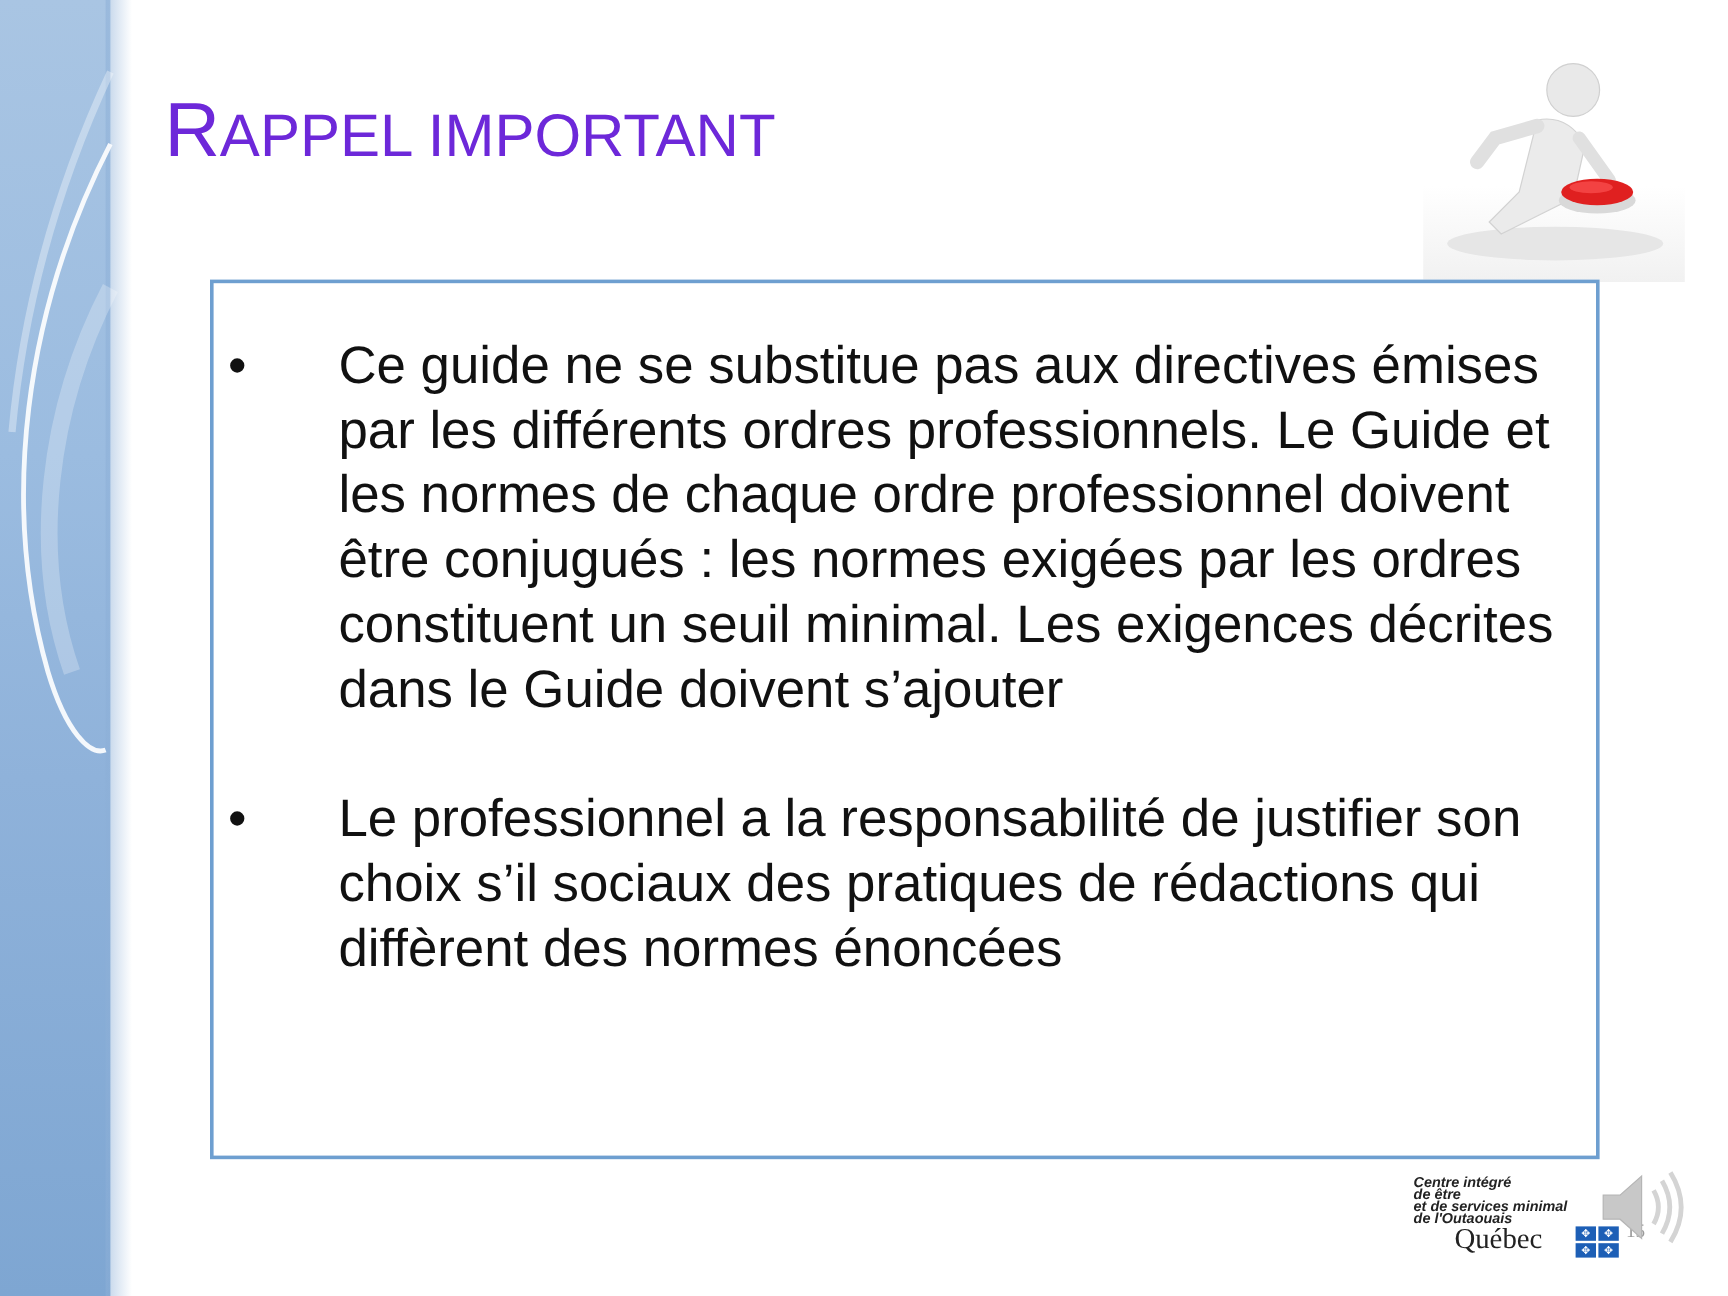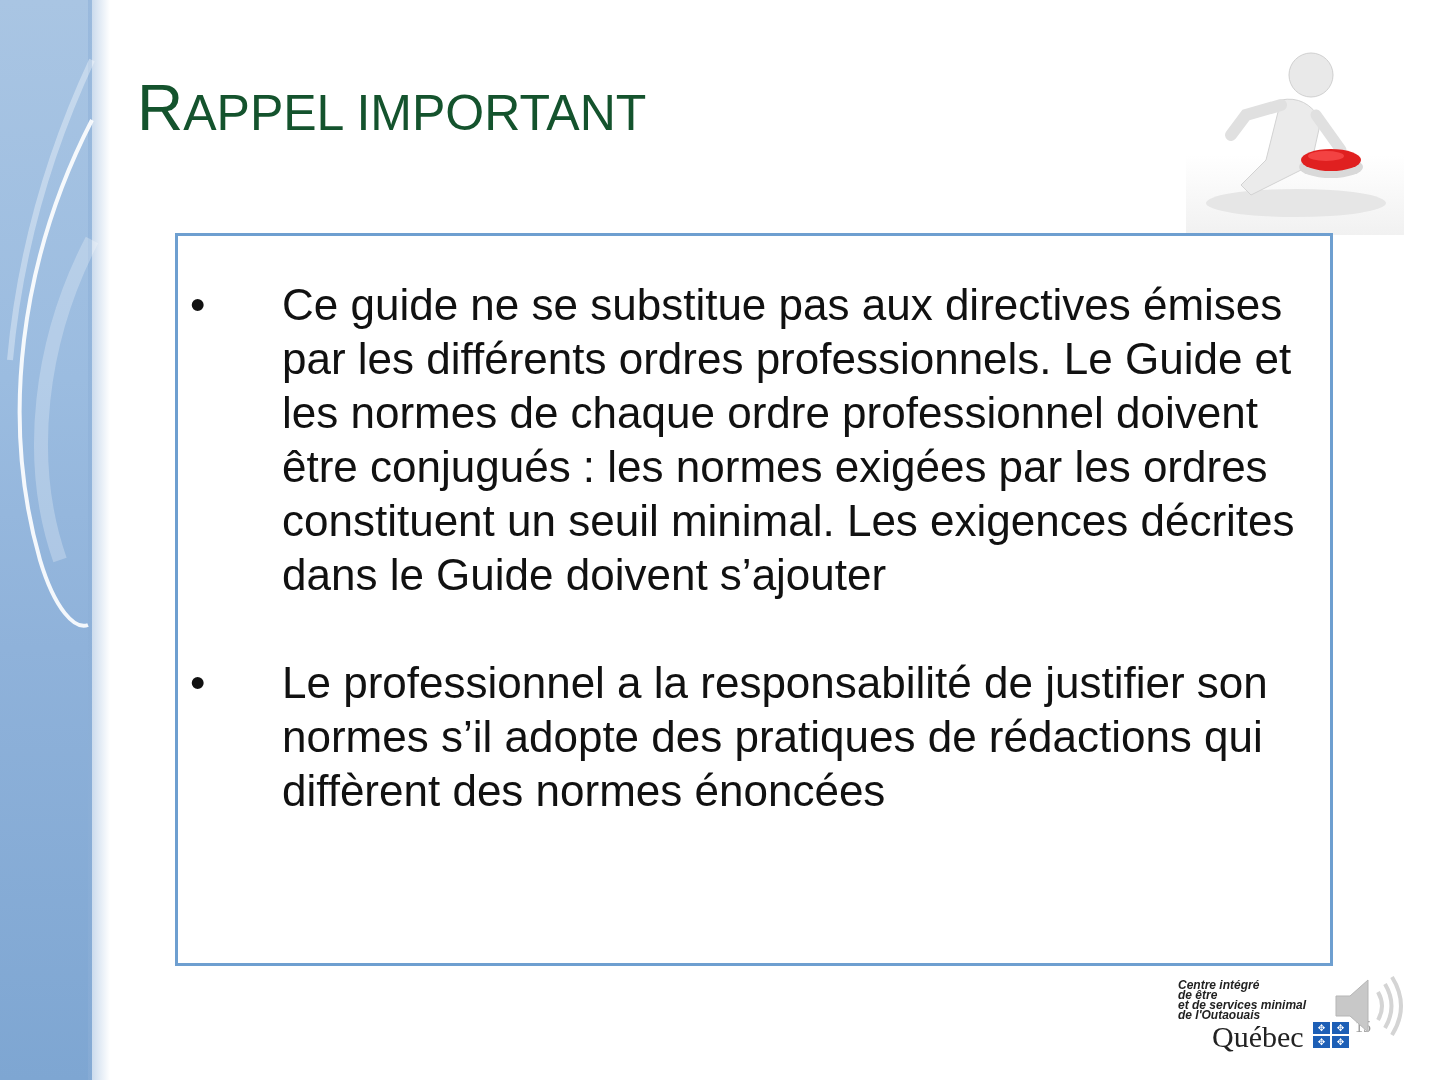--- a/index.html
+++ b/index.html
@@ -2,31 +2,31 @@
 <html><head>
 <meta charset="utf-8">
 <style>
   html, body { margin:0; padding:0; }
   body { width:1440px; height:1080px; position:relative; overflow:hidden; background:#ffffff; font-family:"Liberation Sans", sans-serif; }
   .side-band { position:absolute; left:0; top:0; width:92px; height:1080px;
     background: linear-gradient(180deg, #a9c5e3 0%, #9bbce0 35%, #8fb2da 60%, #7ea6d2 100%); }
   .side-shadow { position:absolute; left:88px; top:0; width:22px; height:1080px;
     background: linear-gradient(90deg, rgba(140,175,215,0.55), rgba(255,255,255,0)); }
   .swoosh { position:absolute; left:0; top:0; width:110px; height:1080px; }
-  .title { position:absolute; left:137px; top:68px; font-size:64px; color:#14532d; letter-spacing:0px; line-height:80px; font-family:"Liberation Sans", sans-serif; }
+  .title { position:absolute; left:137px; top:68px; font-size:64px; color:#6d28d9; letter-spacing:0px; line-height:80px; font-family:"Liberation Sans", sans-serif; }
   .title .big { font-size:64px; }
   .title .small { font-size:50px; }
   .content-box { position:absolute; left:175px; top:233px; width:1158px; height:733px; border:3px solid #6e9fd0; box-sizing:border-box; background:#ffffff; }
   .bullets { position:absolute; left:190px; top:278px; width:1150px; margin:0; padding:0; list-style:none; }
   .bullet-item { position:relative; padding-left:92px; font-size:44px; line-height:54px; color:#111111; margin-bottom:54px; }
   .bullet-dot { position:absolute; left:0; top:0; font-size:44px; }
   .illustration { position:absolute; left:1186px; top:35px; width:218px; height:200px; background:linear-gradient(180deg,#ffffff 0%,#ffffff 60%,#f1f1f1 100%); }
   .logo { position:absolute; left:1178px; top:980px; width:150px; height:70px; }
   .logo-text { font-size:12px; line-height:10px; font-weight:bold; font-style:italic; color:#222; }
-  .logo-quebec { position:absolute; left:34px; top:40px; font-size:30px; color:#222; font-family:"Liberation Serif", serif; }
+  .logo-quebec { position:absolute; left:34px; top:40px; font-size:24px; color:#222; font-family:"Liberation Serif", serif; }
   .flag { position:absolute; left:135px; top:42px; width:36px; height:26px; display:grid; grid-template-columns:1fr 1fr; grid-gap:2px; }
   .flag span { background:#1d5fb6; color:#fff; font-size:9px; text-align:center; line-height:12px; }
   .page-num { position:absolute; left:1355px; top:1018px; font-size:16px; color:#9a9a9a; font-family:"Liberation Serif", serif; }
   .speaker { position:absolute; left:1328px; top:972px; width:80px; height:68px; }
 </style>
 </head>
 <body>
 
 <div class="side-band"></div>
 <div class="side-shadow"></div>
@@ -52,21 +52,21 @@
 </div>
 
 <div class="content-box"></div>
 <ul class="bullets">
   <li class="bullet-item">
     <span class="bullet-dot">•</span>
     <span>Ce guide ne se substitue pas aux directives émises par les différents ordres professionnels. Le Guide et les normes de chaque ordre professionnel doivent être conjugués : les normes exigées par les ordres constituent un seuil minimal. Les exigences décrites dans le Guide doivent s’ajouter</span>
   </li>
   <li class="bullet-item">
     <span class="bullet-dot">•</span>
-    <span>Le professionnel a la responsabilité de justifier son normes s’il adopte des pratiques de rédactions qui diffèrent des normes énoncées</span>
+    <span>Le professionnel a la responsabilité de justifier son choix s’il sociaux des pratiques de rédactions qui diffèrent des normes énoncées</span>
   </li>
 </ul>
 
 <div class="logo">
   <div class="logo-text">Centre intégré</div>
   <div class="logo-text">de être</div>
   <div class="logo-text">et de services minimal</div>
   <div class="logo-text">de l'Outaouais</div>
   <div class="logo-quebec">Québec</div>
   <div class="flag">

